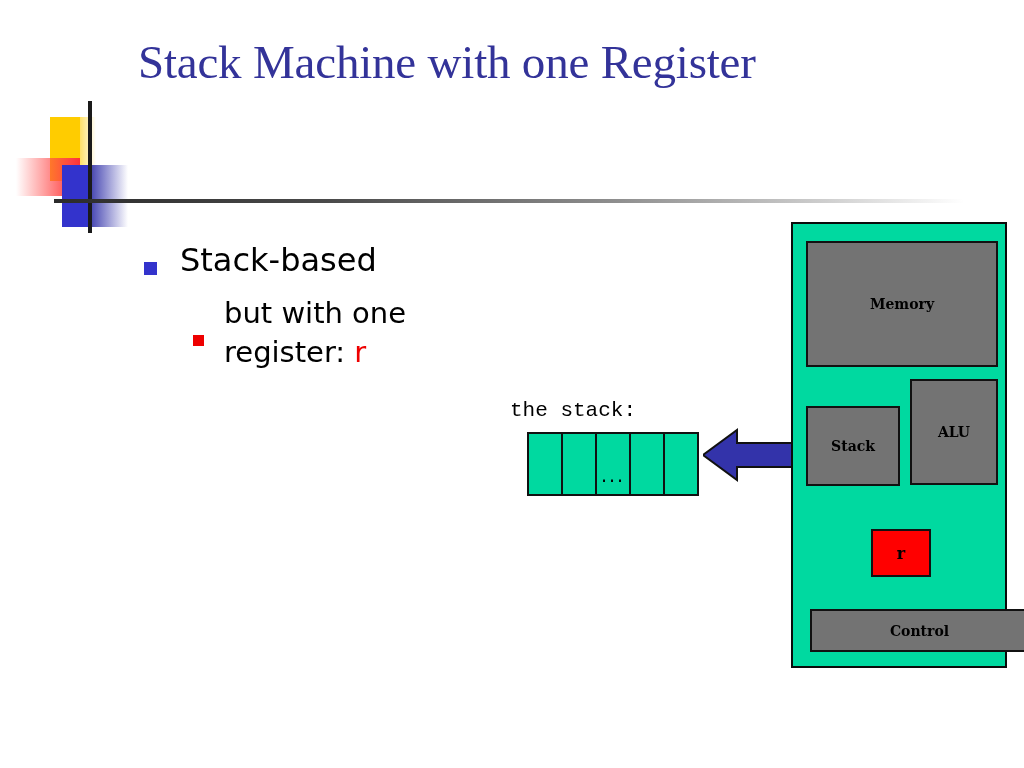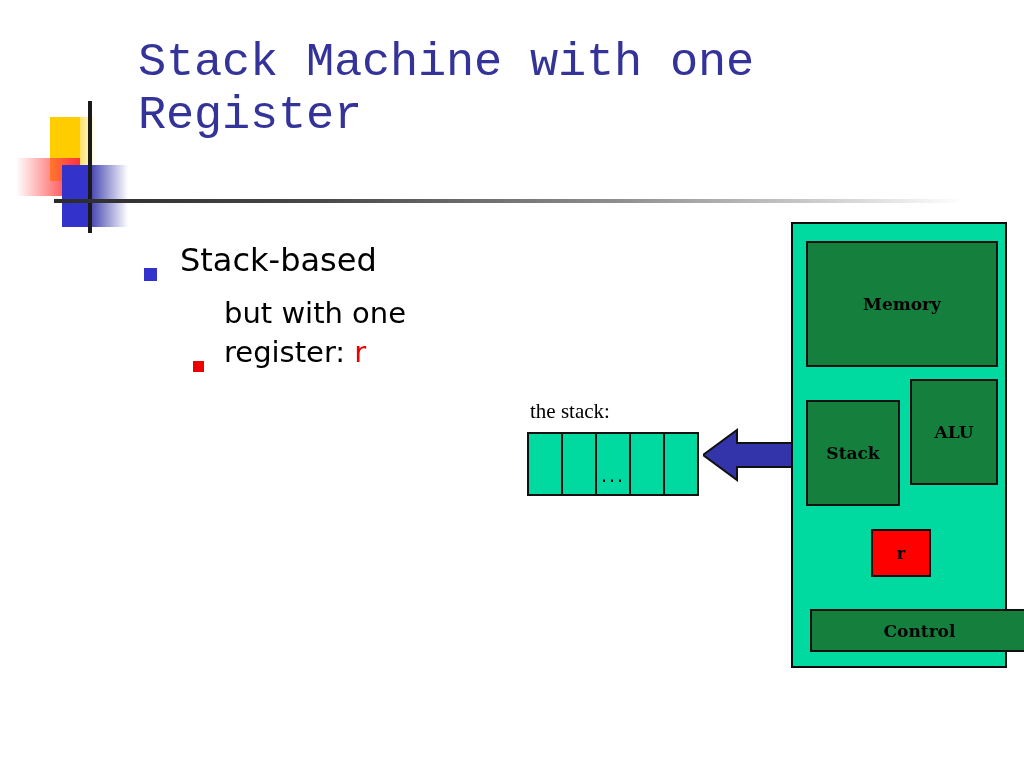--- a/index.html
+++ b/index.html
@@ -15,21 +15,21 @@
     font-family: "DejaVu Sans", sans-serif;
   }
 
   
   #slide-title {
     position: absolute;
     left: 138px;
     top: 36px;
     width: 760px;
     color: #333399;
-    font-family: Liberation Mono, monospace;
+    font-family: Liberation Serif, serif;
     font-size: 47px;
     line-height: 53px;
     font-weight: 400;
     letter-spacing: -0.2px;
     white-space: pre-line;
   }
 
   
   #title-deco {
     position: absolute;
@@ -92,21 +92,21 @@
     top: 199px;
     width: 910px;
     height: 4px;
     background: linear-gradient(to right, #2b2b2b 0%, #4a4a4a 30%, #8f8f8f 62%, #cfcfcf 85%, #ffffff 100%);
   }
 
   
   .bullet-row {
     position: absolute;
     display: flex;
-    align-items: flex-end;
+    align-items: center;
   }
   #bullet-l1 { left: 144px; top: 240px; }
   #bullet-l2 { left: 193px; top: 294px; }
 
   .bullet-marker {
     flex: 0 0 auto;
   }
   .marker-blue {
     width: 13px;
     height: 13px;
@@ -132,25 +132,25 @@
     line-height: 39px;
     color: #000000;
     font-family: "DejaVu Sans", sans-serif;
     max-width: 260px;
   }
   .red-token { color: #EE0000; }
 
   
   #stack-label {
     position: absolute;
-    left: 530px;
+    left: 510px;
     top: 399px;
     font-size: 21px;
     color: #000000;
-    font-family: Liberation Serif, serif;
+    font-family: Liberation Mono, monospace;
   }
 
   
   #stack-cells {
     position: absolute;
     left: 527px;
     top: 432px;
     display: flex;
     border: 2px solid #111111;
     background: #00D9A0;
@@ -190,33 +190,33 @@
     left: 791px;
     top: 222px;
     width: 216px;
     height: 446px;
     background: #00D9A0;
     border: 2px solid #0a0a0a;
     box-sizing: border-box;
   }
   .cpu-box {
     position: absolute;
-    background: #15803d;
+    background: #737373;
     border: 2px solid #111111;
     box-sizing: border-box;
     display: flex;
     align-items: center;
     justify-content: center;
     font-family: "DejaVu Serif", serif;
     font-weight: bold;
-    font-size: 17px;
+    font-size: 14px;
     color: #000000;
   }
   #box-memory { left: 13px; top: 17px; width: 192px; height: 126px; }
-  #box-stack  { left: 13px; top: 176px; width: 94px;  height: 106px; }
+  #box-stack  { left: 13px; top: 182px; width: 94px;  height: 80px; }
   #box-alu    { left: 117px; top: 155px; width: 88px;  height: 106px; }
   #box-r      { left: 78px;  top: 305px; width: 60px;  height: 48px;
                 background: #FF0000; font-size: 16px; }
   #box-control{ left: 17px;  top: 385px; width: 219px; height: 43px; }
 </style>
 </head>
 <body>
 
 <div id="slide-title">Stack Machine with one Register</div>
 

